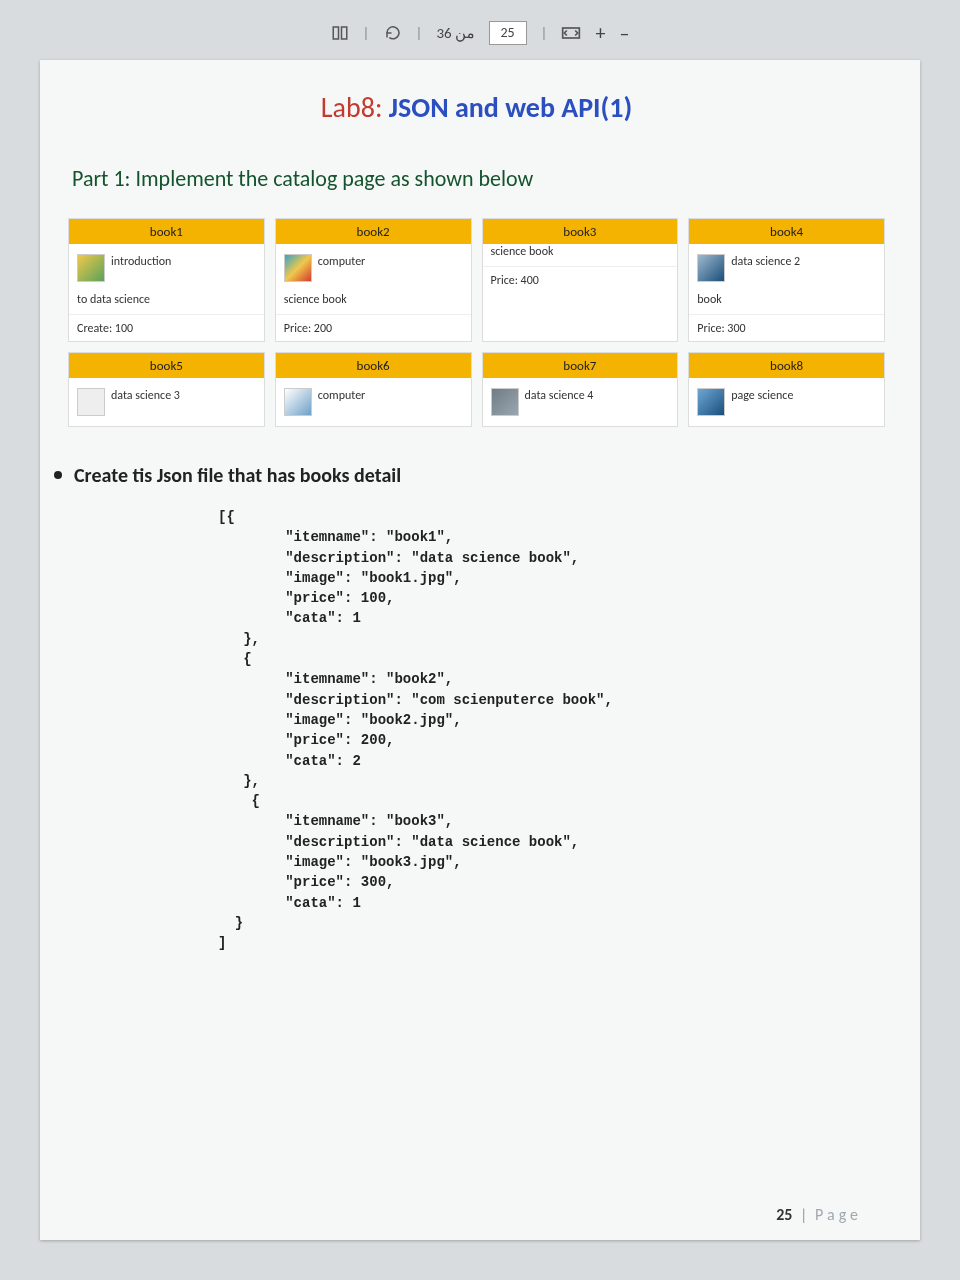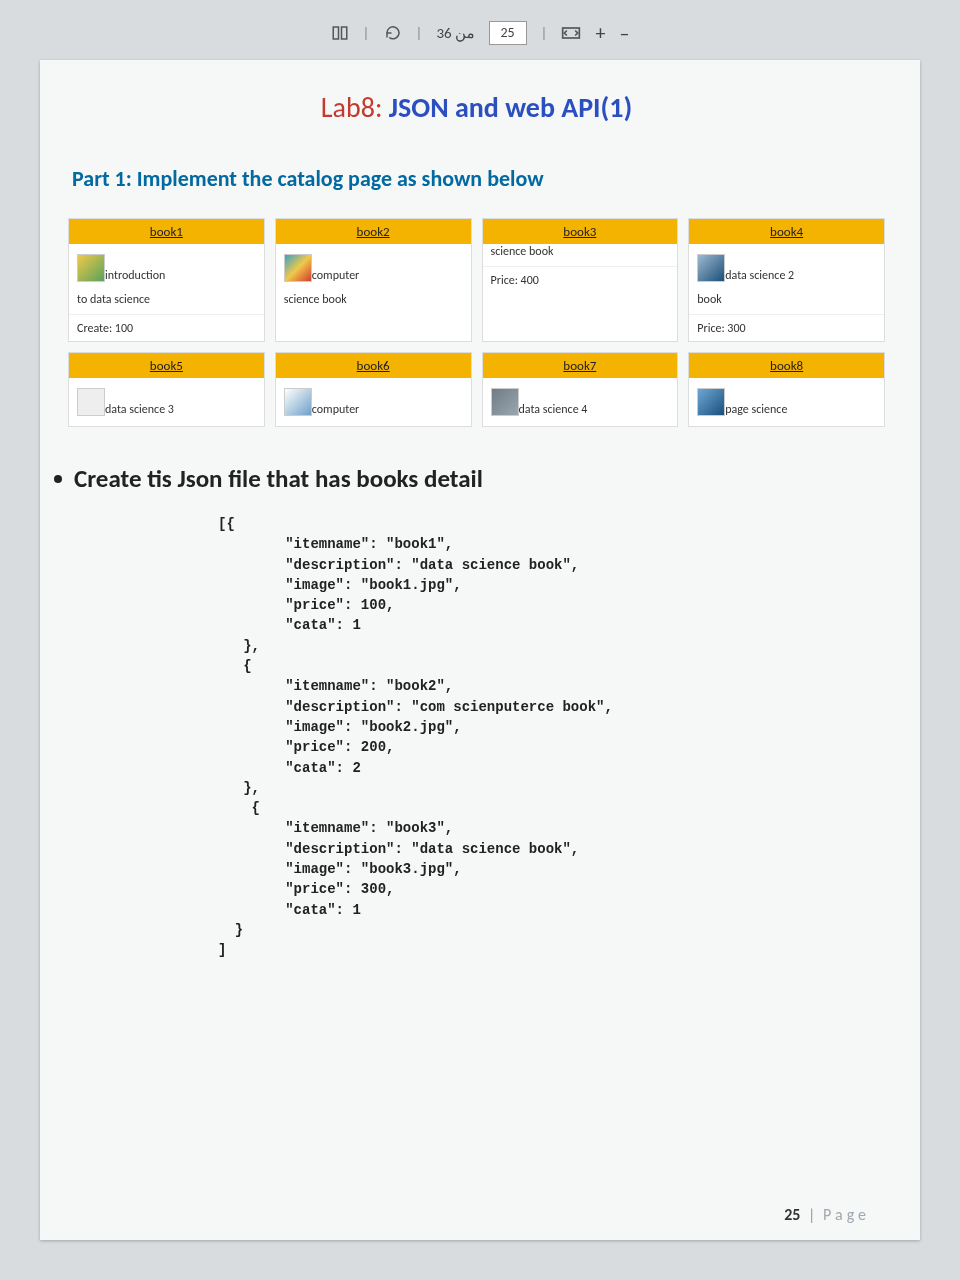--- a/index.html
+++ b/index.html
@@ -43,22 +43,22 @@
     .title {
       text-align: center;
       font-size: 28px;
       font-weight: 700;
       margin-bottom: 40px;
     }
     .title .label { color: #c33a2f; font-weight: 400; }
     .title .subject { color: #2c4fc0; font-weight: 700; }
     .h2 {
       font-size: 22px;
-      font-weight: 700;
-      color: #0369a1;
+      font-weight: 400;
+      color: #14532d;
       margin: 30px 0 26px 4px;
     }
     .catalog {
       display: grid;
       grid-template-columns: repeat(4, 1fr);
       gap: 10px 10px;
       margin-bottom: 6px;
     }
     .card {
       background: #fff;
@@ -67,56 +67,55 @@
       flex-direction: column;
       font-size: 12px;
       color: #333;
     }
     .card-head {
       background: #f5b301;
       text-align: center;
       padding: 5px 0;
       font-size: 13px;
       color: #222;
-      text-decoration: underline;
-    }
-    .card-body { padding: 10px 8px; display: flex; align-items: flex-end; }
+    }
+    .card-body { padding: 10px 8px; display: flex; align-items: flex-start; gap: 6px; }
     .thumb {
       width: 28px; height: 28px;
       display: inline-block;
       border: 1px solid #ccc;
       background: linear-gradient(135deg,#f0c84a,#5aa35a);
     }
     .thumb.t2 { background: linear-gradient(135deg,#3aa3c5,#f0c84a,#d43b2f); }
     .thumb.t3 { background: linear-gradient(135deg,#2484bd,#8dd16f,#e88941); }
     .thumb.t4 { background: linear-gradient(135deg,#9fb9cf,#1b4f7a); }
     .thumb.t5 { background: #eee; }
     .thumb.t6 { background: linear-gradient(135deg,#fff,#6fa0c7); }
     .thumb.t7 { background: linear-gradient(135deg,#6f7c86,#9aa7b0); }
     .thumb.t8 { background: linear-gradient(135deg,#6da7d6,#1b4f7a); }
     .card-sub { padding: 0 8px 8px 8px; }
     .card-price { padding: 6px 8px; border-top: 1px solid #eee; }
     .bullet-line {
       display: flex; align-items: center; gap: 12px;
-      font-size: 25px; font-weight: 700; color: #222;
+      font-size: 20px; font-weight: 700; color: #222;
       margin: 36px 0 20px -14px;
     }
     .bullet-dot { width: 8px; height: 8px; background: #222; border-radius: 50%; }
     .code {
       font-family: Consolas, "Courier New", monospace;
       font-weight: 700;
       font-size: 14px;
       color: #222;
       white-space: pre;
       margin-left: 150px;
       line-height: 1.45;
     }
     .footer {
       position: absolute;
-      bottom: 16px; right: 50px;
+      bottom: 16px; right: 58px;
       font-size: 16px;
       color: #555;
     }
     .footer .pn { color: #333; font-weight: 600; }
     .footer .bar { color: #999; margin: 0 4px;}
     .footer .lbl { color: #a0a8b0; letter-spacing: 4px;}
   </style>
 </head>
 <body>
 
@@ -167,20 +166,21 @@
       <div class="card-sub">to data science</div>
       <div class="card-price">Create: 100</div>
     </div>
     <div class="card">
       <div class="card-head">book2</div>
       <div class="card-body">
           <span class="thumb t2"></span>
           <span>computer</span>
         </div>
       <div class="card-sub">science book</div>
+      <div class="card-price">Price: 200</div>
     </div>
     <div class="card">
       <div class="card-head">book3</div>
       <div class="card-sub">science book</div>
       <div class="card-price">Price: 400</div>
     </div>
     <div class="card">
       <div class="card-head">book4</div>
       <div class="card-body">
           <span class="thumb t4"></span>

